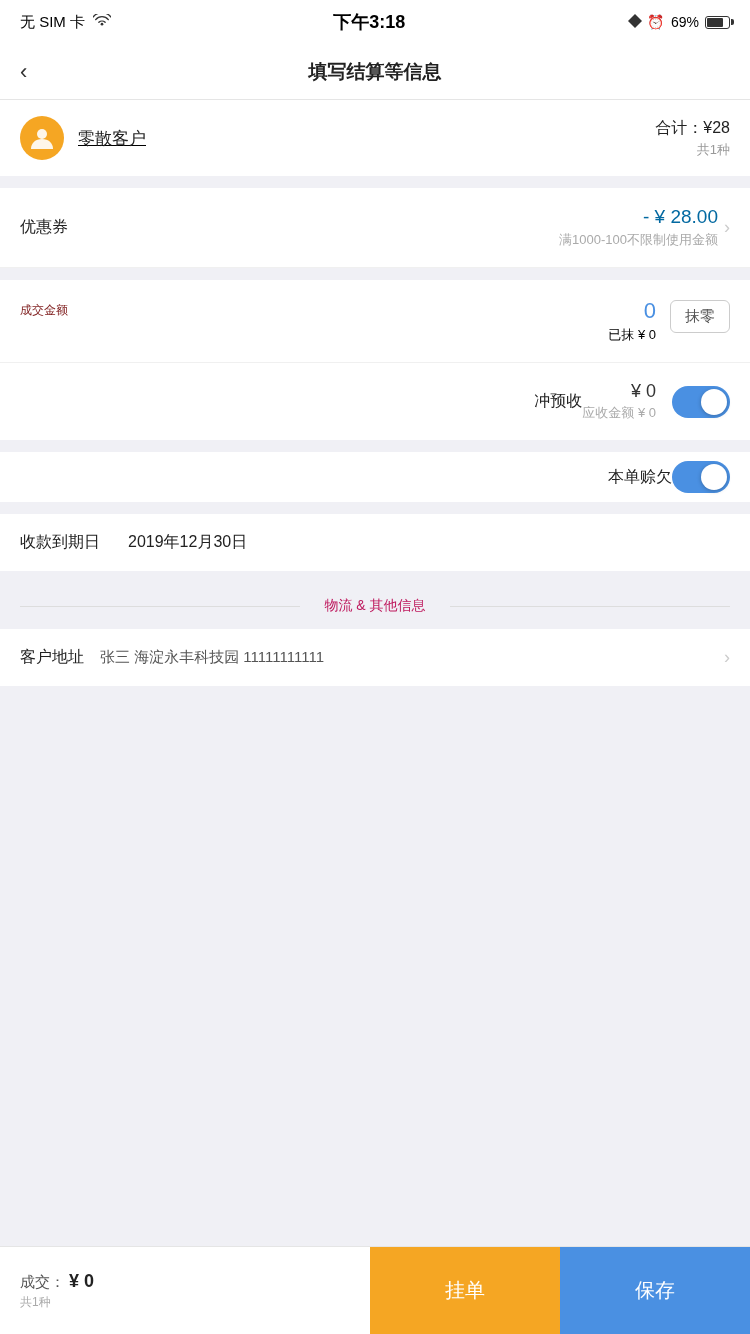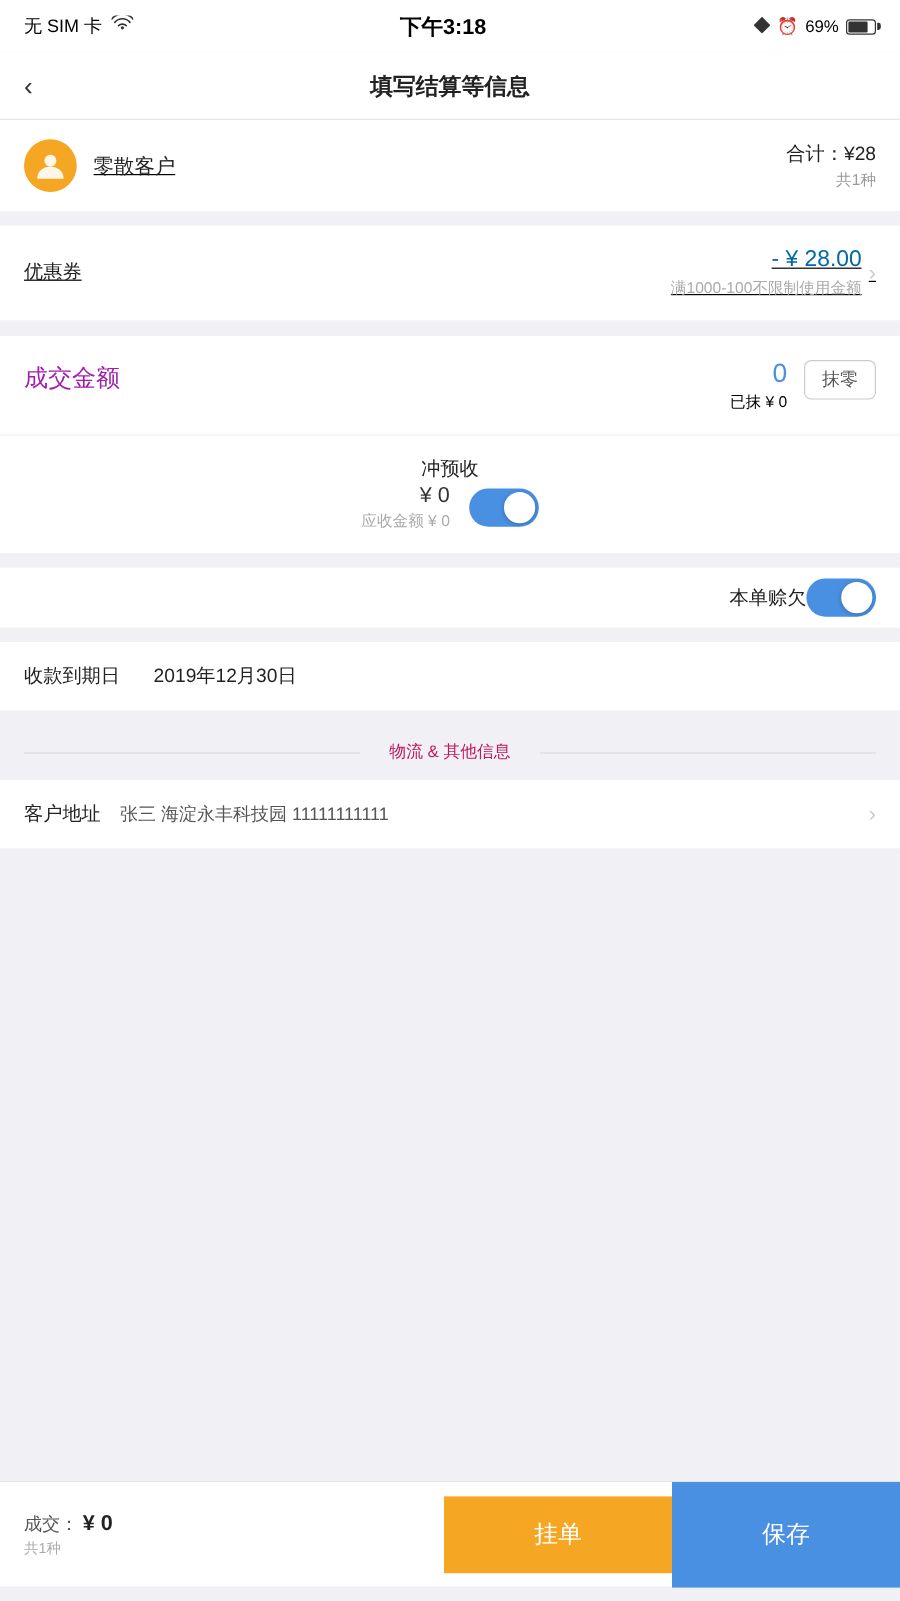--- a/index.html
+++ b/index.html
@@ -114,42 +114,41 @@
     .total-count { font-size: 13px; color: #999; margin-top: 2px; }
 
     
     .row-item {
       background: #fff;
       padding: 18px 20px;
       display: flex;
       align-items: center;
       justify-content: space-between;
       border-bottom: 1px solid #f0f0f0;
-      text-decoration: underline;
     }
     .row-label { font-size: 16px; color: #222; }
     .row-right { text-align: right; }
     .coupon-discount { font-size: 19px; font-weight: 500; color: #0369a1; }
     .coupon-desc { font-size: 13px; color: #aaa; margin-top: 3px; }
     .chevron { color: #ccc; font-size: 18px; margin-left: 6px; }
 
     
     .section-card {
       background: #fff;
       margin-bottom: 12px;
     }
 
     .deal-row {
       padding: 18px 20px;
       display: flex;
       align-items: flex-start;
       justify-content: space-between;
       border-bottom: 1px solid #f0f0f0;
     }
-    .deal-label { font-size: 20px; color: #a21caf; padding-top: 4px; }
+    .deal-label { font-size: 12px; color: #7f1d1d; padding-top: 4px; }
     .deal-right { display: flex; align-items: flex-start; gap: 14px; text-align: right; }
     .deal-value-wrap { text-align: right; }
     .deal-amount { font-size: 22px; font-weight: 500; color: #4a90e2; }
     .deal-sub { font-size: 13px; color: #000000; margin-top: 2px; }
     .round-zero-btn {
       border: 1px solid #ccc;
       border-radius: 6px;
       padding: 6px 14px;
       font-size: 15px;
       color: #555;
@@ -157,21 +156,20 @@
       cursor: pointer;
       white-space: nowrap;
       margin-top: 2px;
     }
 
     .prepay-row {
       padding: 18px 20px;
       display: flex;
       align-items: center;
       justify-content: flex-end;
-      flex-direction: column;
     }
     .prepay-left { }
     .prepay-label { font-size: 16px; color: #222; }
     .prepay-right { display: flex; align-items: center; gap: 16px; }
     .prepay-value-wrap { text-align: right; }
     .prepay-amount { font-size: 18px; font-weight: 500; color: #333; }
     .prepay-sub { font-size: 13px; color: #aaa; margin-top: 2px; }
 
     
     .toggle {
@@ -239,40 +237,40 @@
       justify-content: space-between;
       margin-top: 0;
     }
     .address-label { font-size: 16px; color: #222; white-space: nowrap; margin-right: 16px; }
     .address-value { font-size: 15px; color: #555; flex: 1; }
     .address-chevron { color: #ccc; font-size: 18px; margin-left: 8px; }
 
     
     .bottom-bar {
       position: fixed;
-      bottom: 12px;
+      bottom: 0;
       left: 0;
       width: 750px;
       height: 88px;
       background: #fff;
       display: flex;
       align-items: center;
       border-top: 1px solid #e5e5e5;
       justify-content: flex-end;
     }
     .bottom-info {
       flex: 1;
       padding: 0 20px;
     }
     .bottom-deal-label { font-size: 15px; color: #555; }
     .bottom-deal-amount { font-size: 18px; font-weight: 600; color: #222; }
     .bottom-count { font-size: 12px; color: #aaa; margin-top: 2px; }
     .btn-pending {
       width: 190px;
-      height: 64px;
+      height: 88px;
       background: #f5a623;
       display: flex; align-items: center; justify-content: center;
       font-size: 20px;
       font-weight: 500;
       color: #fff;
       cursor: pointer;
       flex-shrink: 0;
     }
     .btn-save {
       width: 190px;

